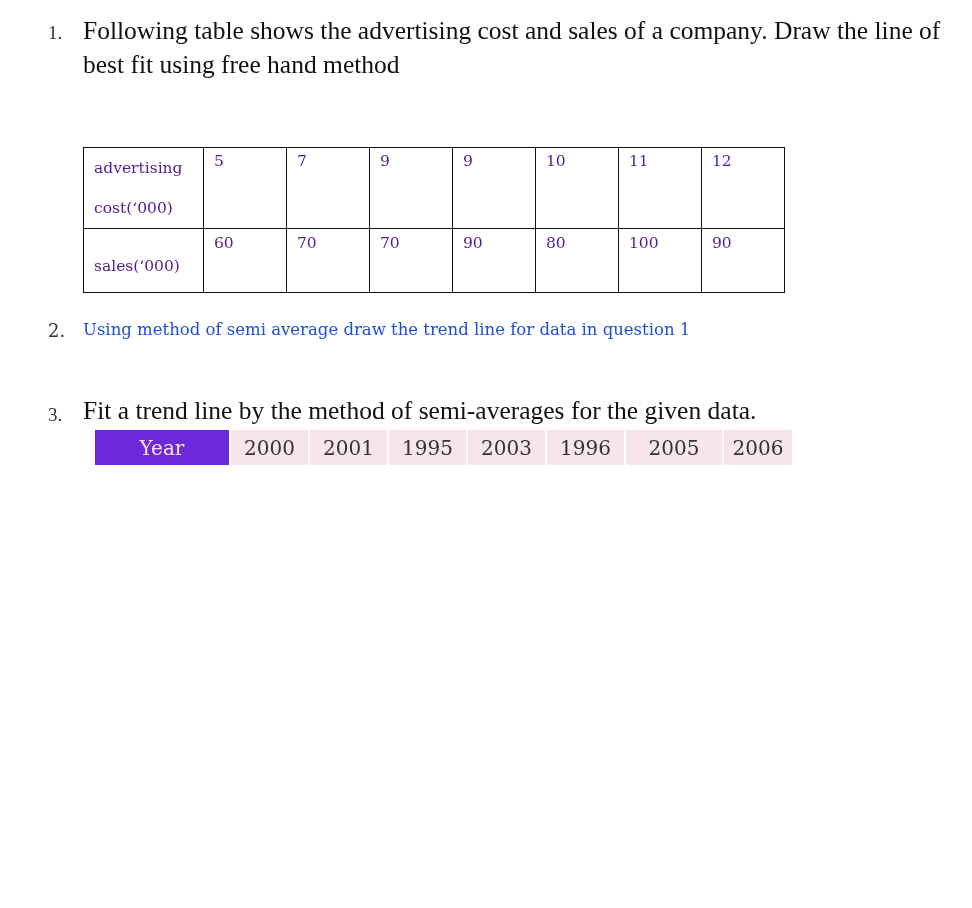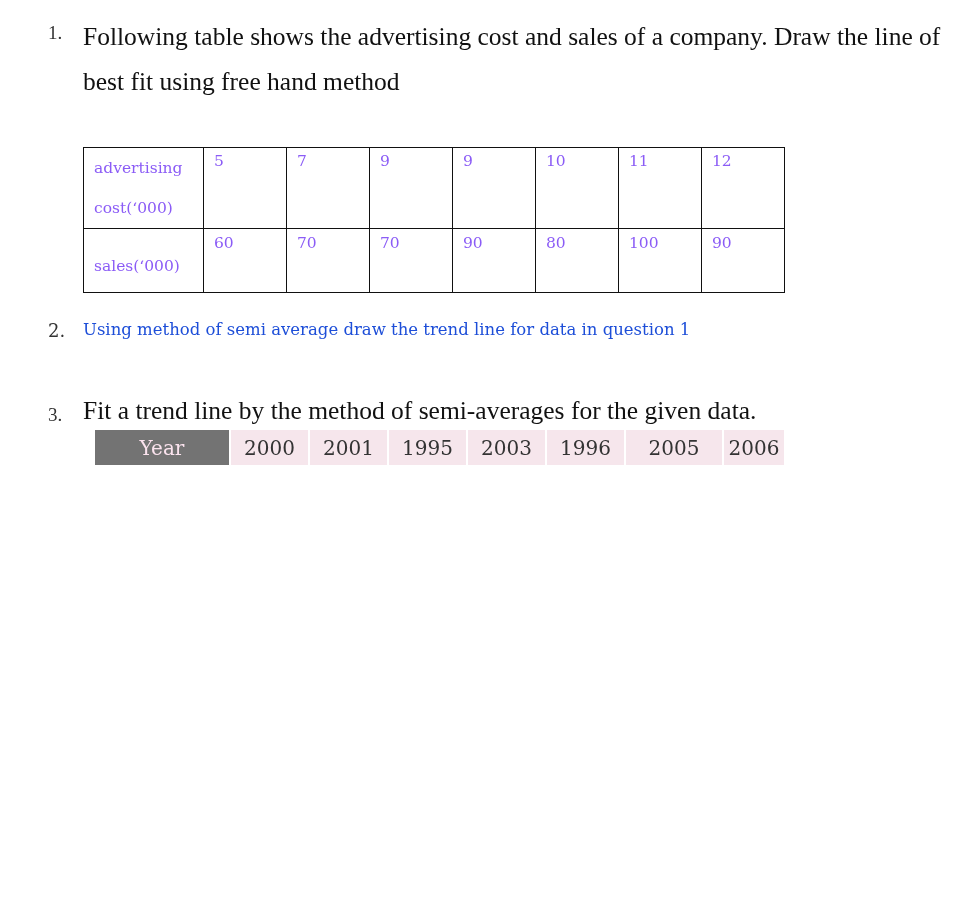--- a/index.html
+++ b/index.html
@@ -1,36 +1,36 @@
 <!DOCTYPE html>
 <html><head>
   <meta charset="utf-8">
   <style>
     html, body { margin: 0; padding: 0; background: #ffffff; }
     body { width: 972px; height: 908px; position: relative; overflow: hidden; color: #111; }
     .q-num { position: absolute; font-family: "Liberation Serif", serif; color: #333; }
     .q1-num { left: 48px; top: 22px; font-size: 19px; }
-    .q1-text { position: absolute; left: 83px; top: 14px; width: 860px; font-family: "Liberation Serif", serif; font-size: 25.5px; line-height: 45px; color: #111; }
-    .t1 { position: absolute; left: 83px; top: 147px; border-collapse: collapse; font-family: "DejaVu Serif", serif; font-size: 15.5px; color: #8b5cf6; }
+    .q1-text { position: absolute; left: 83px; top: 14px; width: 860px; font-family: "Liberation Serif", serif; font-size: 25.5px; line-height: 34px; color: #111; }
+    .t1 { position: absolute; left: 83px; top: 147px; border-collapse: collapse; font-family: "DejaVu Serif", serif; font-size: 15.5px; color: #4c1d95; }
     .t1 td { border: 1.5px solid #111; vertical-align: top; padding: 0 0 0 10px; box-sizing: border-box; }
     .t1 tr.r1 td { height: 81px; padding-top: 4px; }
     .t1 tr.r2 td { height: 64px; padding-top: 5px; }
     .t1 td.head { width: 120px; line-height: 40px; padding-top: 0 !important; }
     .t1 tr.r2 td.head { padding-top: 22px !important; line-height: 30px; }
     .t1 td.val { width: 83px; }
     .q2-num { left: 48px; top: 320px; font-size: 18px; font-family: "DejaVu Serif", serif; }
     .q2-text { position: absolute; left: 83px; top: 320px; font-family: "DejaVu Serif", serif; font-size: 16.5px; color: #1d4ed8; }
     .q3-num { left: 48px; top: 404px; font-size: 19px; }
     .q3-text { position: absolute; left: 83px; top: 396px; font-family: "Liberation Serif", serif; font-size: 25.5px; color: #111; }
     .t3 { position: absolute; left: 93px; top: 428px; border-collapse: separate; border-spacing: 2px; font-family: "DejaVu Serif", serif; font-size: 20px; }
     .t3 td { height: 35px; text-align: center; padding: 0; background: #f6e6ec; color: #333; }
-    .t3 td.head { background: #737373; color: #fbe3ee; width: 134px; }
+    .t3 td.head { background: #6d28d9; color: #fbe3ee; width: 134px; }
     .t3 td.c { width: 77px; }
     .t3 td.cw { width: 96px; margin-left: 41px; }
-    .t3 td.cl { width: 60px; }
+    .t3 td.cl { width: 68px; }
   </style>
 </head>
 <body>
 
 <div>
   <span class="q-num q1-num">1.</span>
   <div class="q1-text">Following table shows the advertising cost and sales of a company. Draw the line of best fit using free hand method</div>
   <table class="t1">
     <tbody>
         <tr class="r1">

